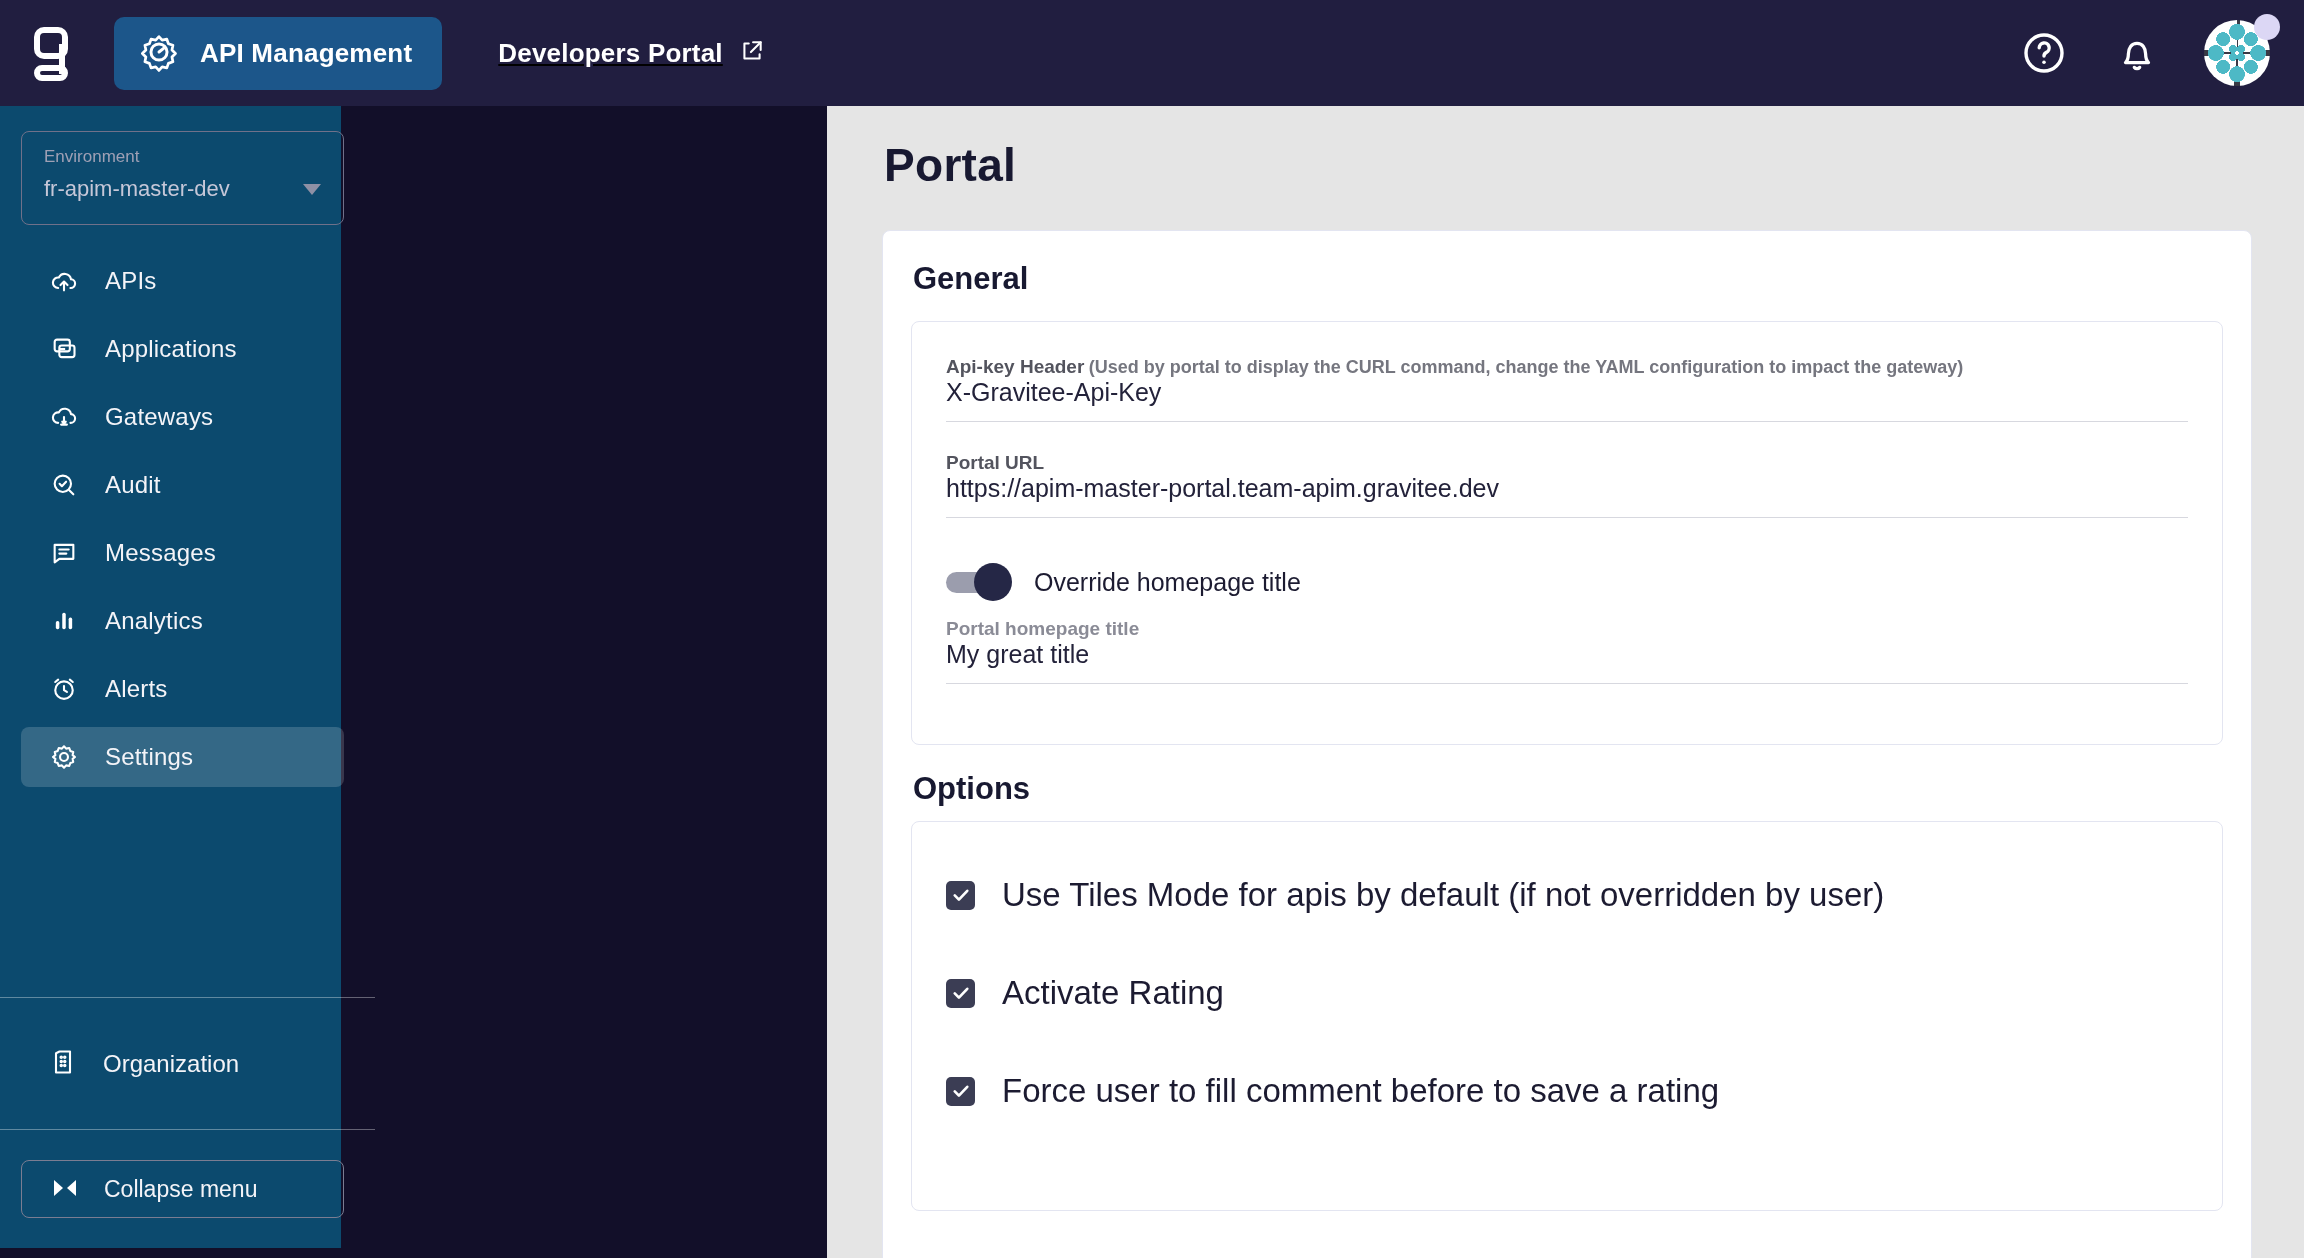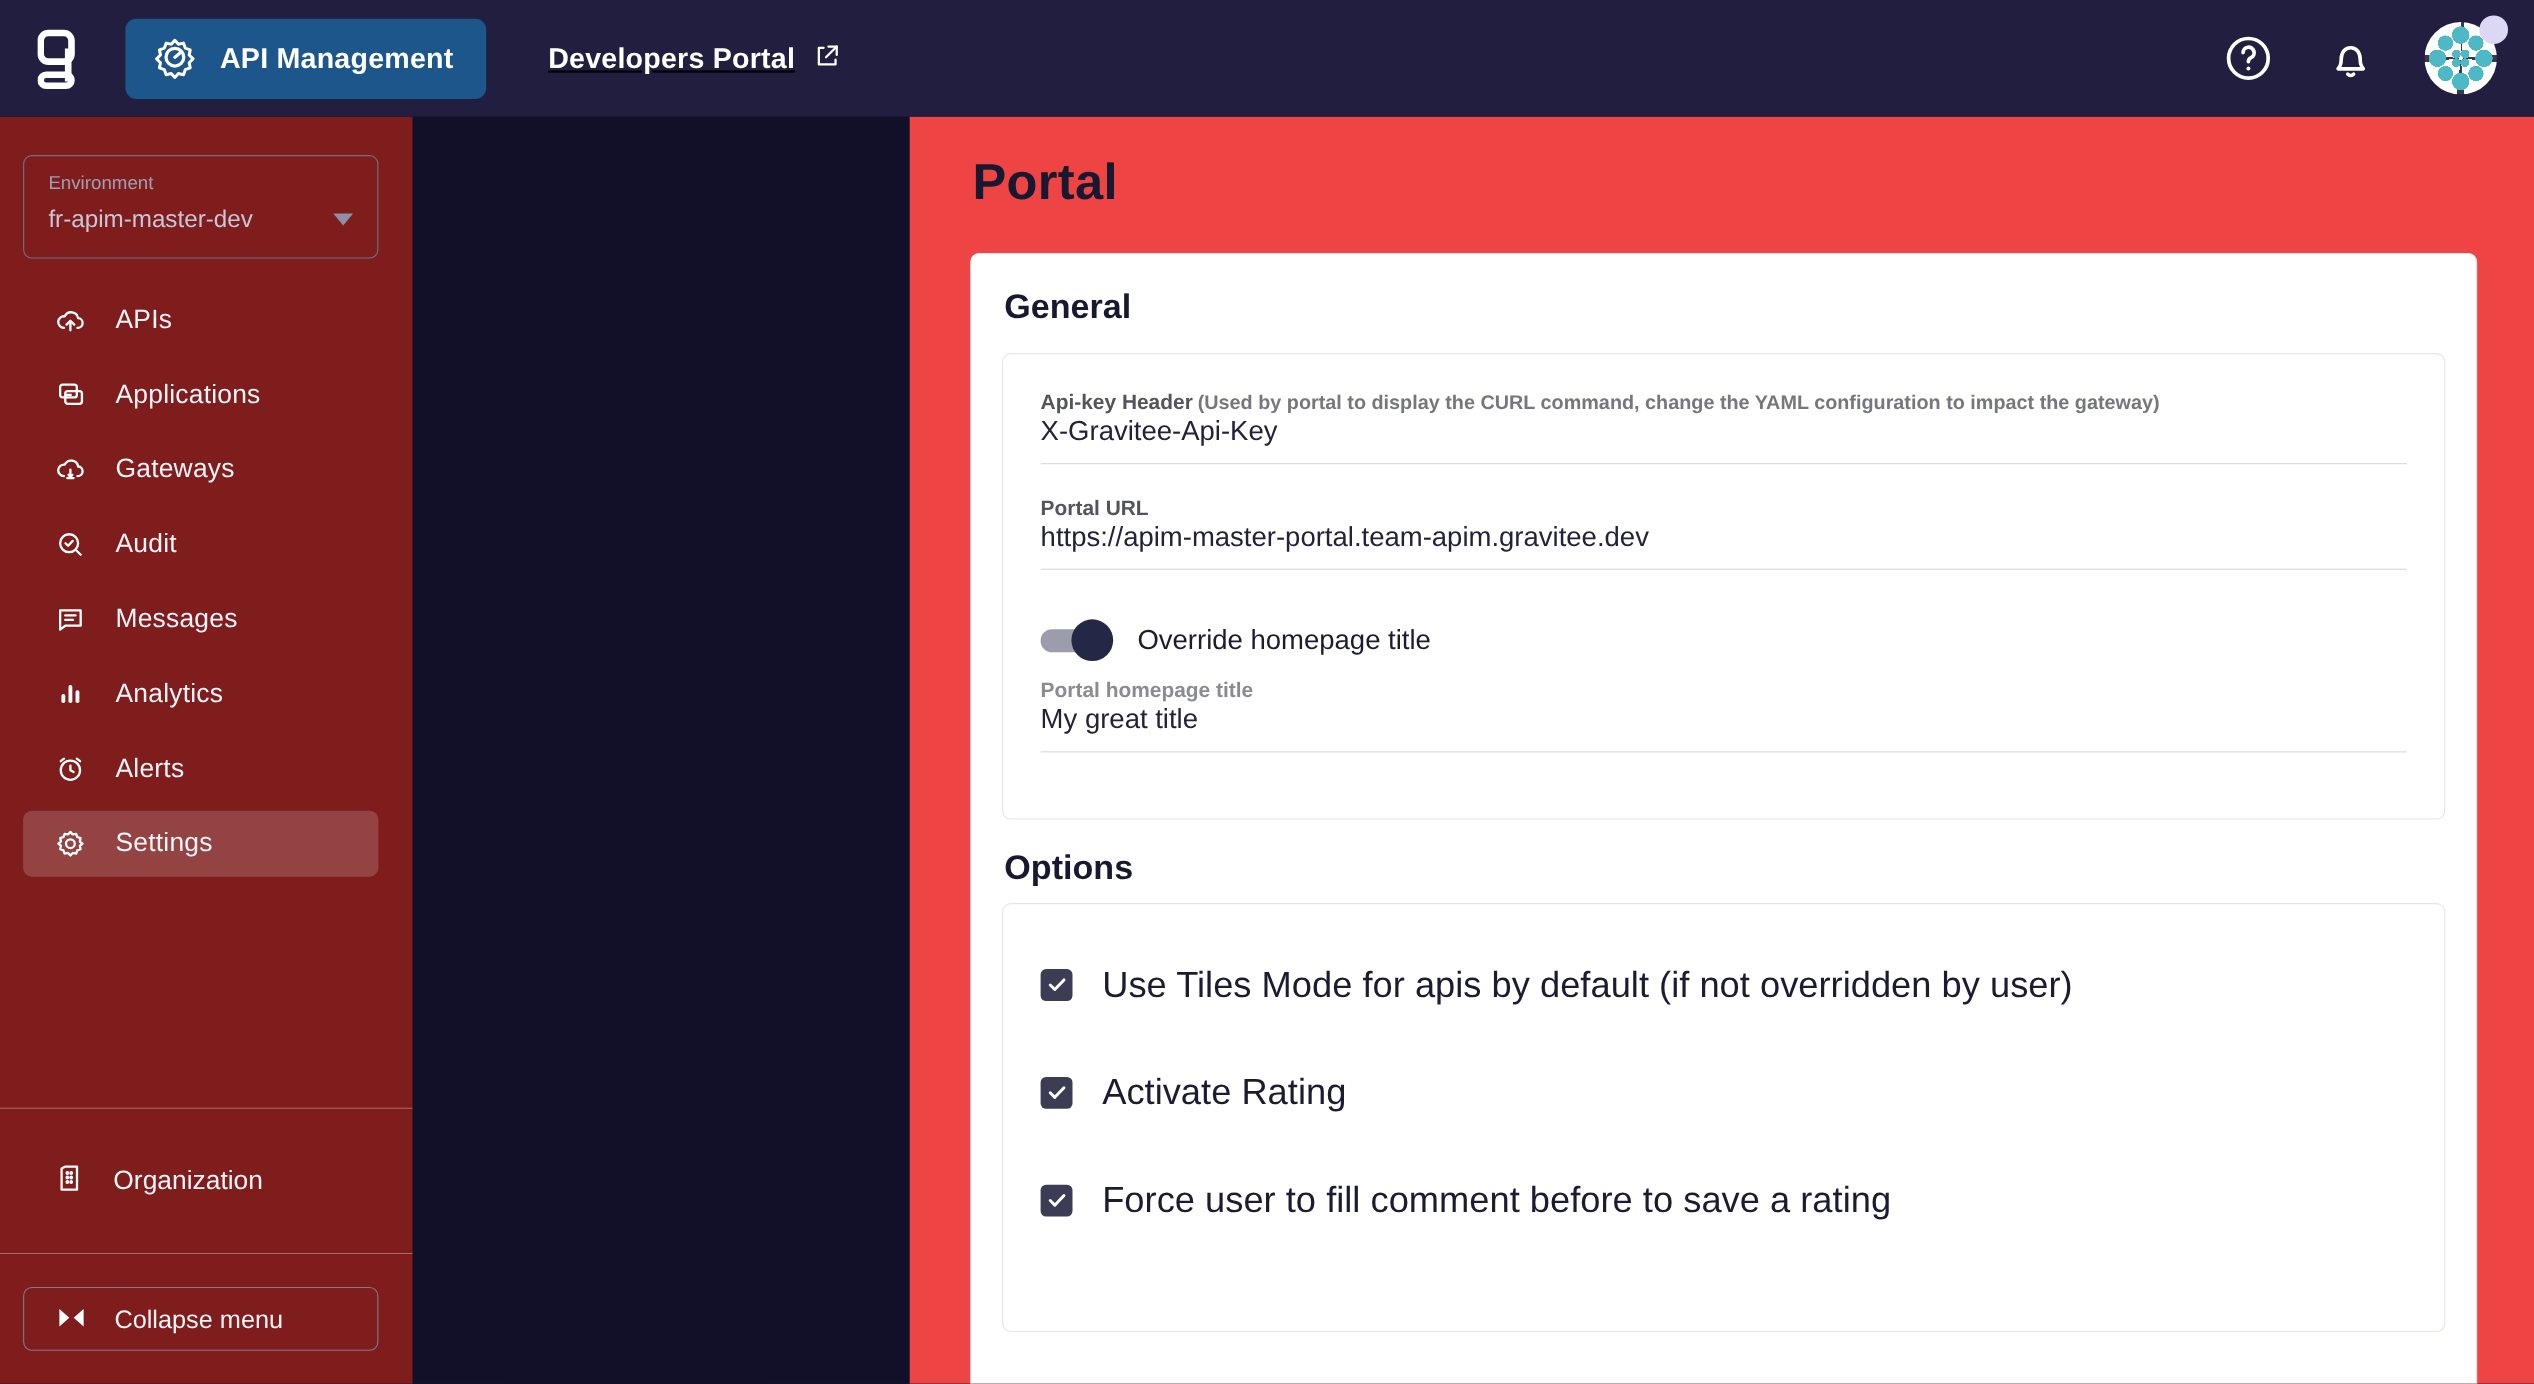--- a/index.html
+++ b/index.html
@@ -33,21 +33,21 @@
       radial-gradient(circle 4px at 56% 44%, #4db9c6 97%, transparent),
       radial-gradient(circle 4px at 44% 56%, #4db9c6 97%, transparent),
       radial-gradient(circle 4px at 56% 56%, #4db9c6 97%, transparent),
       conic-gradient(#3a3a46 0 6deg, #fff 6deg 84deg, #3a3a46 84deg 96deg, #fff 96deg 174deg,
                      #3a3a46 174deg 186deg, #fff 186deg 264deg, #3a3a46 264deg 276deg, #fff 276deg 360deg);
       }
   .avatar-badge{position:absolute;top:-6px;right:-10px;width:26px;height:26px;border-radius:50%;
       background:#dcd7f5;}
 
   
-  .sidebar{position:absolute;left:0;top:106px;width:375px;height:1152px;background:#7f1d1d;z-index:20;}
+  .sidebar{position:absolute;left:0;top:96px;width:341px;height:1152px;background:#0c4a6e;z-index:20;}
   .env-box{position:absolute;left:21px;top:35px;width:323px;height:94px;border:1px solid #70718a;
       border-radius:8px;padding:15px 20px 0 22px;cursor:pointer;}
   .env-label{font-size:17px;color:#9fa0b5;}
   .env-row{display:flex;align-items:center;justify-content:space-between;margin-top:9px;}
   .env-value{font-size:22px;color:#c6c7d8;}
   .caret{width:0;height:0;border-left:9px solid transparent;border-right:9px solid transparent;
       border-top:11px solid #8e90a5;margin-right:2px;}
   .nav{position:absolute;left:0;top:155px;width:375px;}
   .nav-item{height:60px;margin:0 31px 8px 21px;border-radius:8px;display:flex;align-items:center;
       padding-left:28px;cursor:pointer;}
@@ -60,21 +60,21 @@
   .org-item .nav-label{color:#f4f4f8;font-size:24px;margin-left:26px;}
   .collapse-zone{height:118px;display:flex;align-items:center;}
   .collapse-btn{margin-left:21px;width:323px;height:58px;border:1px solid #7b7d92;border-radius:8px;
       background:none;display:flex;align-items:center;padding-left:28px;cursor:pointer;}
   .collapse-btn .nav-label{color:#f4f4f8;font-size:23px;margin-left:24px;}
 
   
   .secondary-panel{position:absolute;left:375px;top:106px;width:452px;height:1152px;background:#120f29;}
 
   
-  .main{position:absolute;left:827px;top:106px;width:1477px;height:1152px;background:#ef4444;
+  .main{position:absolute;left:827px;top:106px;width:1477px;height:1152px;background:#e5e5e5;
         padding:26px 52px 0 55px;overflow:hidden;}
   .page-title{font-size:46px;font-weight:bold;color:#181931;margin:6px 0 0 2px;letter-spacing:.3px;}
   .card{margin-top:38px;background:#fff;border:1px solid #e3e5f1;border-radius:8px;
         padding:26px 28px;height:1400px;}
   .section-heading{font-size:31px;font-weight:bold;color:#181931;margin:4px 0 24px 2px;}
   .fieldset{border:1px solid #e3e5f1;border-radius:8px;}
   .fieldset.general{padding:34px 34px 60px 34px;margin-top:8px;}
   .field-label{font-size:19px;color:#53545e;font-weight:bold;}
   .field-hint{font-size:18px;color:#75767f;font-weight:bold;}
   .field-value{font-size:25px;color:#23223a;padding-bottom:14px;

